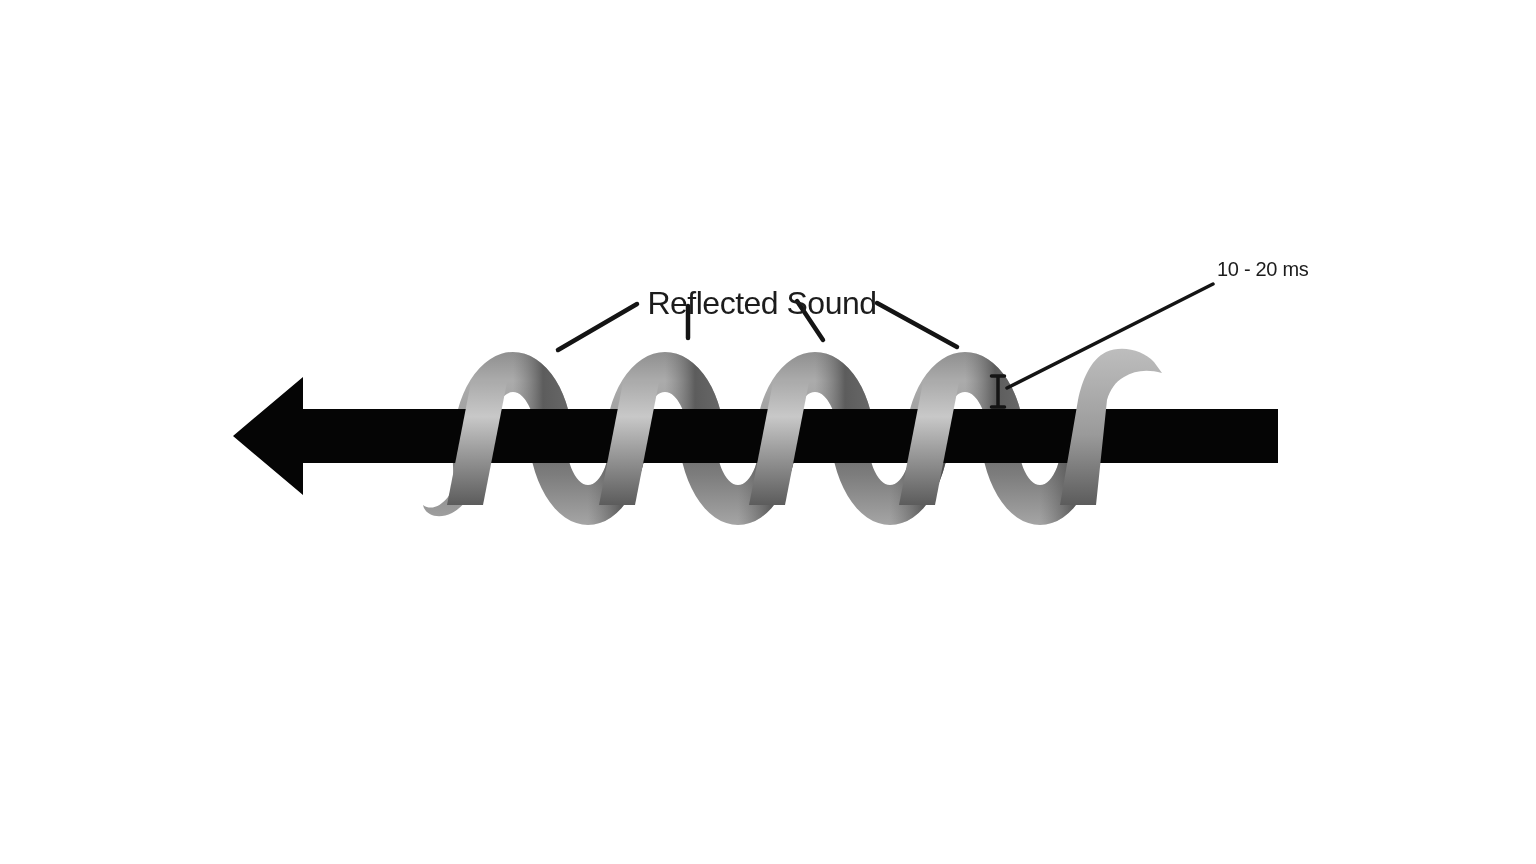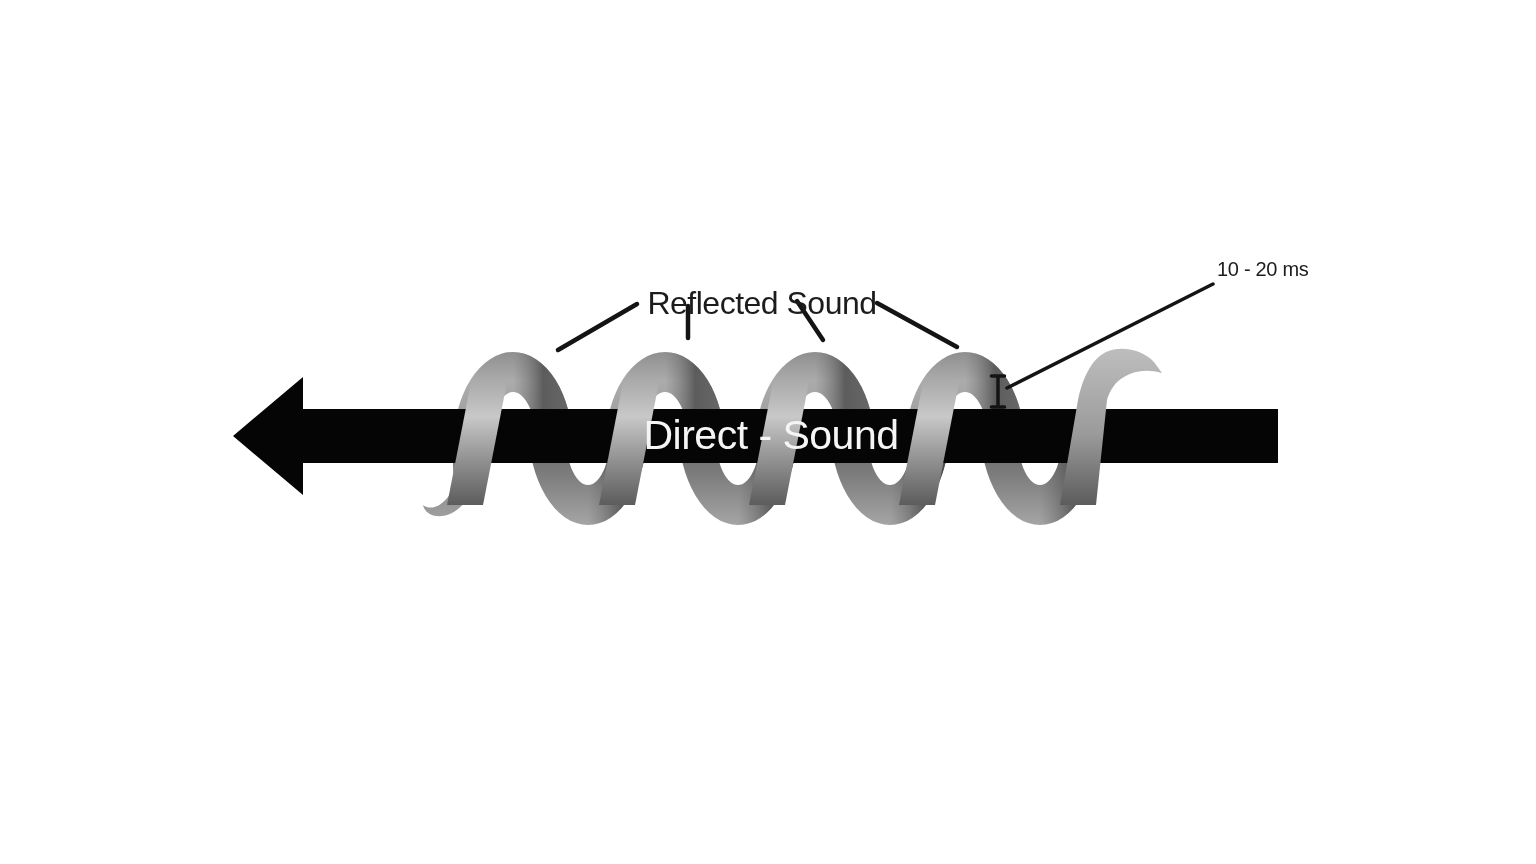--- a/index.html
+++ b/index.html
@@ -135,15 +135,14 @@
     <g stroke="#141414" stroke-width="3.5" stroke-linecap="round">
       <line x1="1213" y1="284" x2="1007" y2="388"></line>
       <path fill="none" d="M998 376 L998 407 M991.5 376 L1004.5 376 M991.5 407 L1004.5 407"></path>
     </g>
   </svg>
 
   <div class="label reflected-label">Reflected Sound</div>
 
   <div class="label delay-label">10 - 20 ms</div>
 
-  <div class="label direct-label">Direct - Sound</div>
 
 </div>
 
 </body></html>

